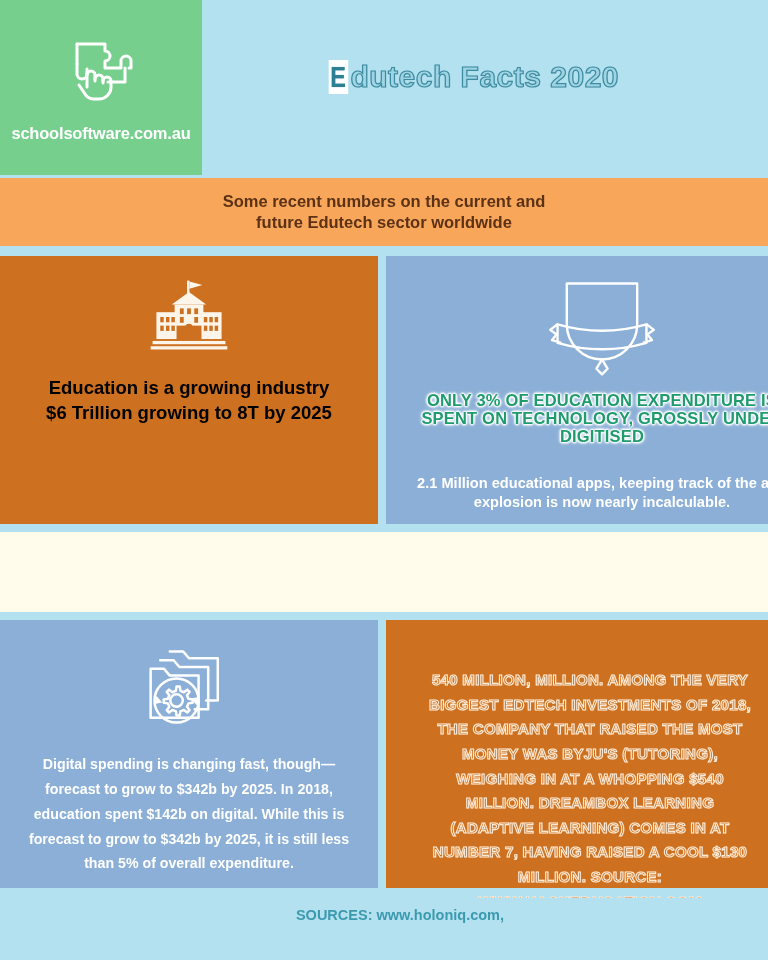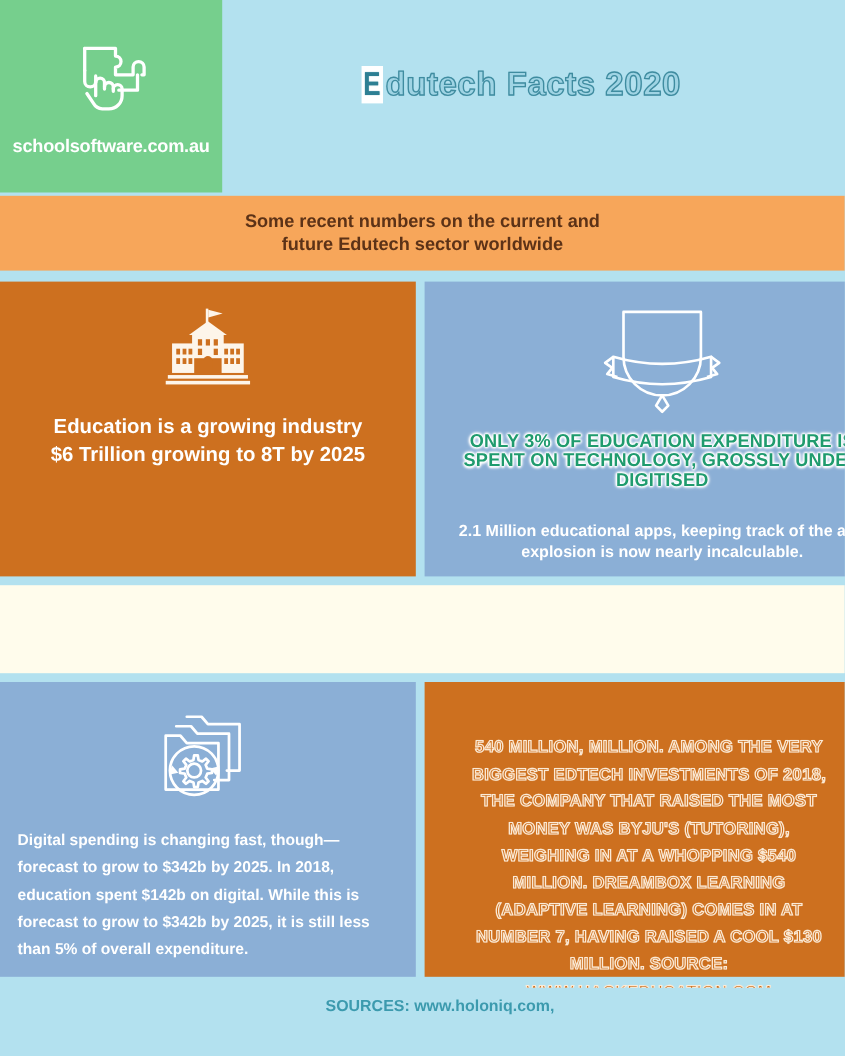--- a/index.html
+++ b/index.html
@@ -68,39 +68,39 @@
   .row2-right{left:386px;top:620px;width:382px;height:268px;padding-left:26px;}
 
   .cream-band{
     position:absolute;left:0;top:532px;width:768px;height:80px;
     background:#fffcec;
   }
 
   
   .icon-wrap{margin-top:22px;display:flex;justify-content:center;}
   .fact-white{
-    color:#ffffff;text-align:center;font-weight:700;
+    color:#000000;text-align:center;font-weight:700;
     font-size:18.5px;line-height:1.33;padding:0 46px;margin-top:20px;
   }
   .fact-green{
     color:#1f9b6e;text-align:center;font-weight:700;
     font-size:17px;line-height:1.06;padding:0 14px;margin-top:14px;
     text-transform:uppercase;letter-spacing:0.2px;
     transform:scaleX(0.97);
     text-shadow:
       0 0 3px #ffffff, 0 0 3px #ffffff, 0 0 5px #ffffff,
       1px 0 2px #ffffff, -1px 0 2px #ffffff,
       0 1px 2px #ffffff, 0 -1px 2px #ffffff;
   }
   .sub-white{
     color:#ffffff;text-align:center;font-weight:600;
     font-size:14.6px;line-height:1.33;padding:0 30px;margin-top:28px;
   }
   .body-white{
-    color:#ffffff;text-align:left;font-weight:700;
+    color:#ffffff;text-align:center;font-weight:700;
     font-size:14.2px;line-height:1.75;padding:0 16px;margin-top:16px;
   }
   .fact-outline{
     text-align:center;font-weight:700;text-transform:uppercase;
     font-size:15.2px;line-height:1.62;padding:0 12px;margin-top:48px;
     color:#cd701f;
     letter-spacing:0.3px;
     -webkit-text-stroke:1.1px #fbead6;
     text-shadow:0 0 1px #fbead6;
     transform:scaleX(0.99);

